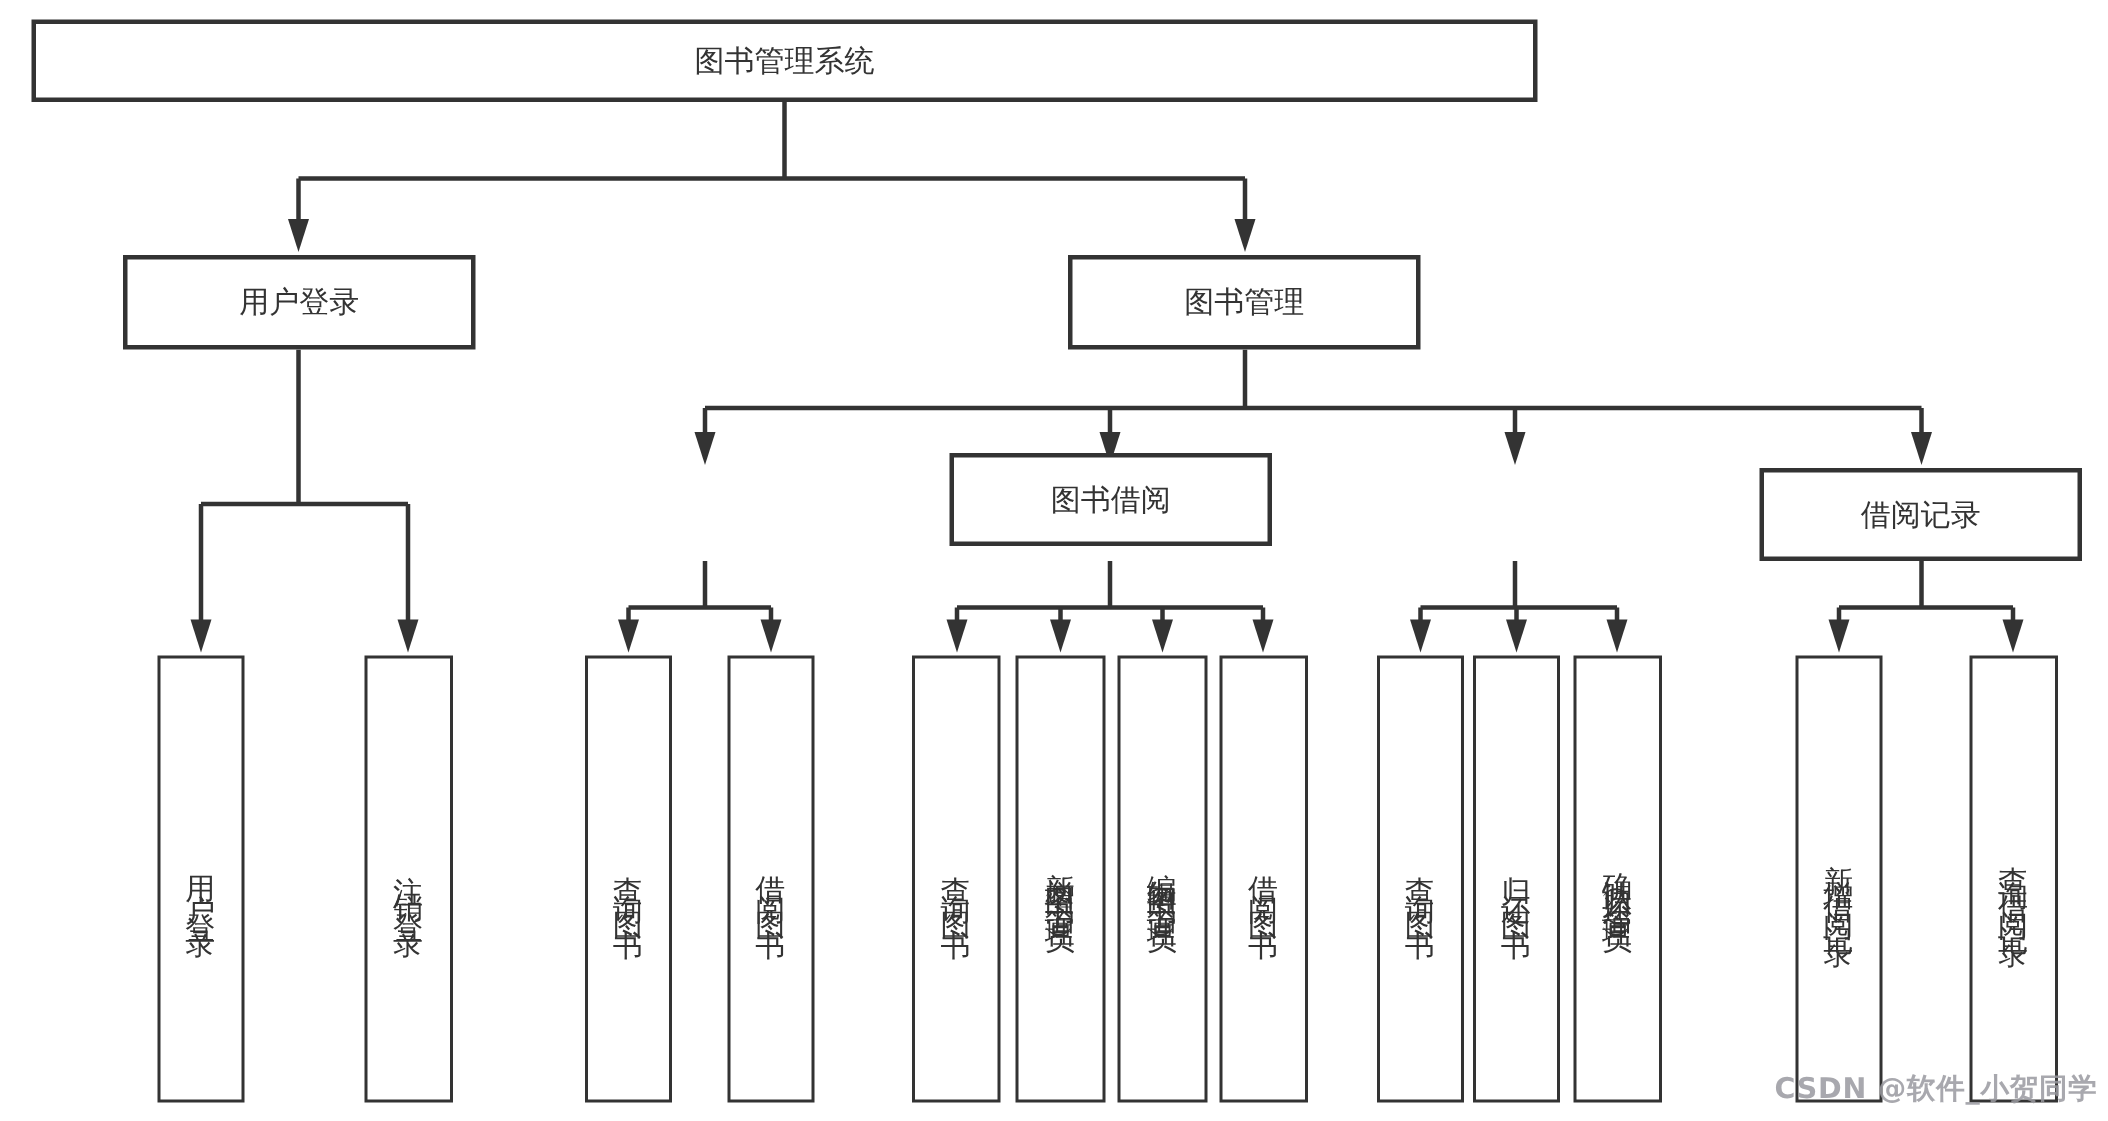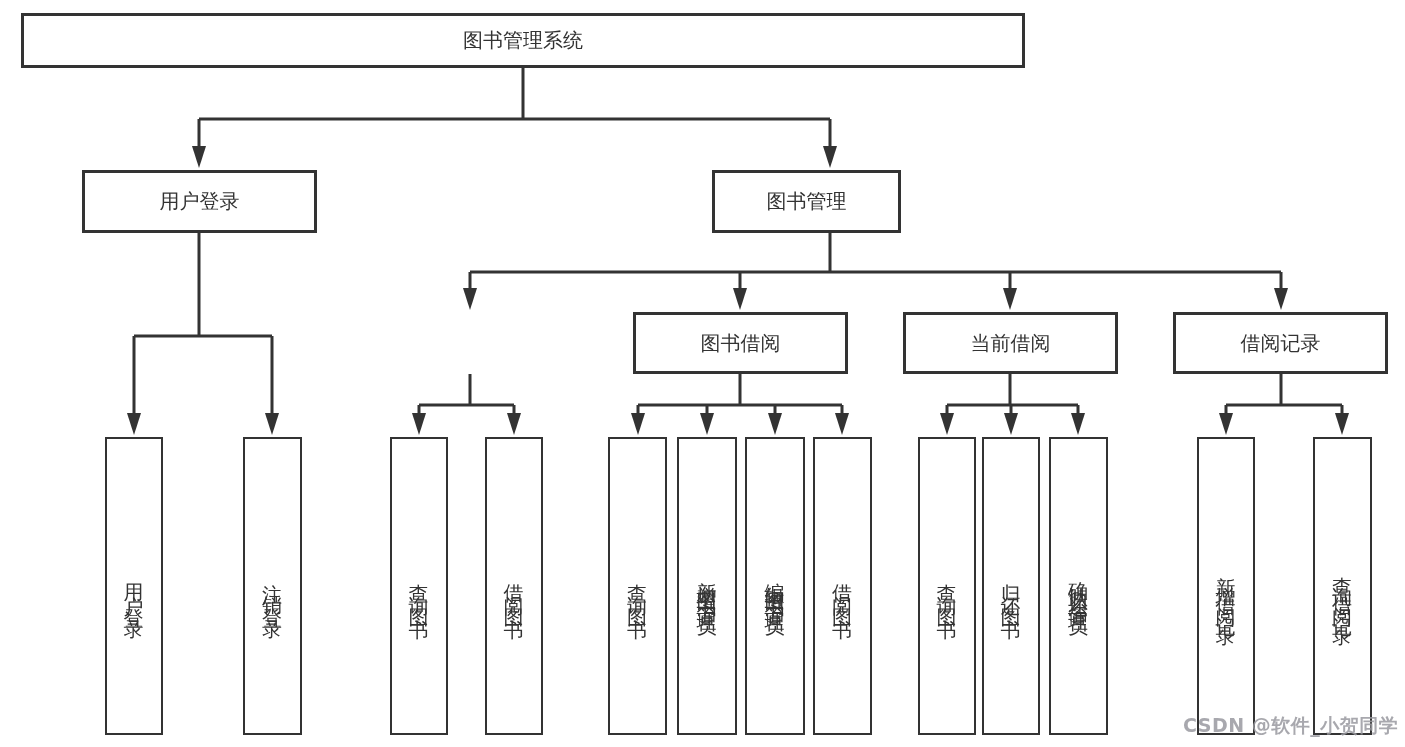--- a/index.html
+++ b/index.html
@@ -103,29 +103,26 @@
     </g>
   </svg>
 
   <div class="box" style="left:21px; top:13px; width:1004px; height:55px;">
     <span class="hlabel">图书管理系统</span>
   </div>
 
   <div class="box" style="left:82px; top:170px; width:235px; height:63px;">
     <span class="hlabel">用户登录</span>
   </div>
-  <div class="box" style="left:712px; top:170px; width:189px; height:63px;">
+  <div class="box" style="left:712px; top:170px; width:235px; height:63px;">
     <span class="hlabel">图书管理</span>
   </div>
 
-  <div class="box" style="left:633px; top:312px; width:215px; height:62px;">
+  <div class="box" style="left:633px; top:302px; width:215px; height:62px;">
     <span class="hlabel">图书借阅</span>
-  </div>
-  <div class="box" style="left:903px; top:312px; width:215px; height:62px;">
-    <span class="hlabel">当前借阅</span>
   </div>
   <div class="box" style="left:1173px; top:312px; width:215px; height:62px;">
     <span class="hlabel">借阅记录</span>
   </div>
 
   <div class="box leaf" style="left:105px; top:437px; width:58px; height:298px;">
     <span class="vlabel ls4">用户登录</span>
   </div>
   <div class="box leaf" style="left:243px; top:437px; width:59px; height:298px;">
     <span class="vlabel ls4">注销登录</span>

